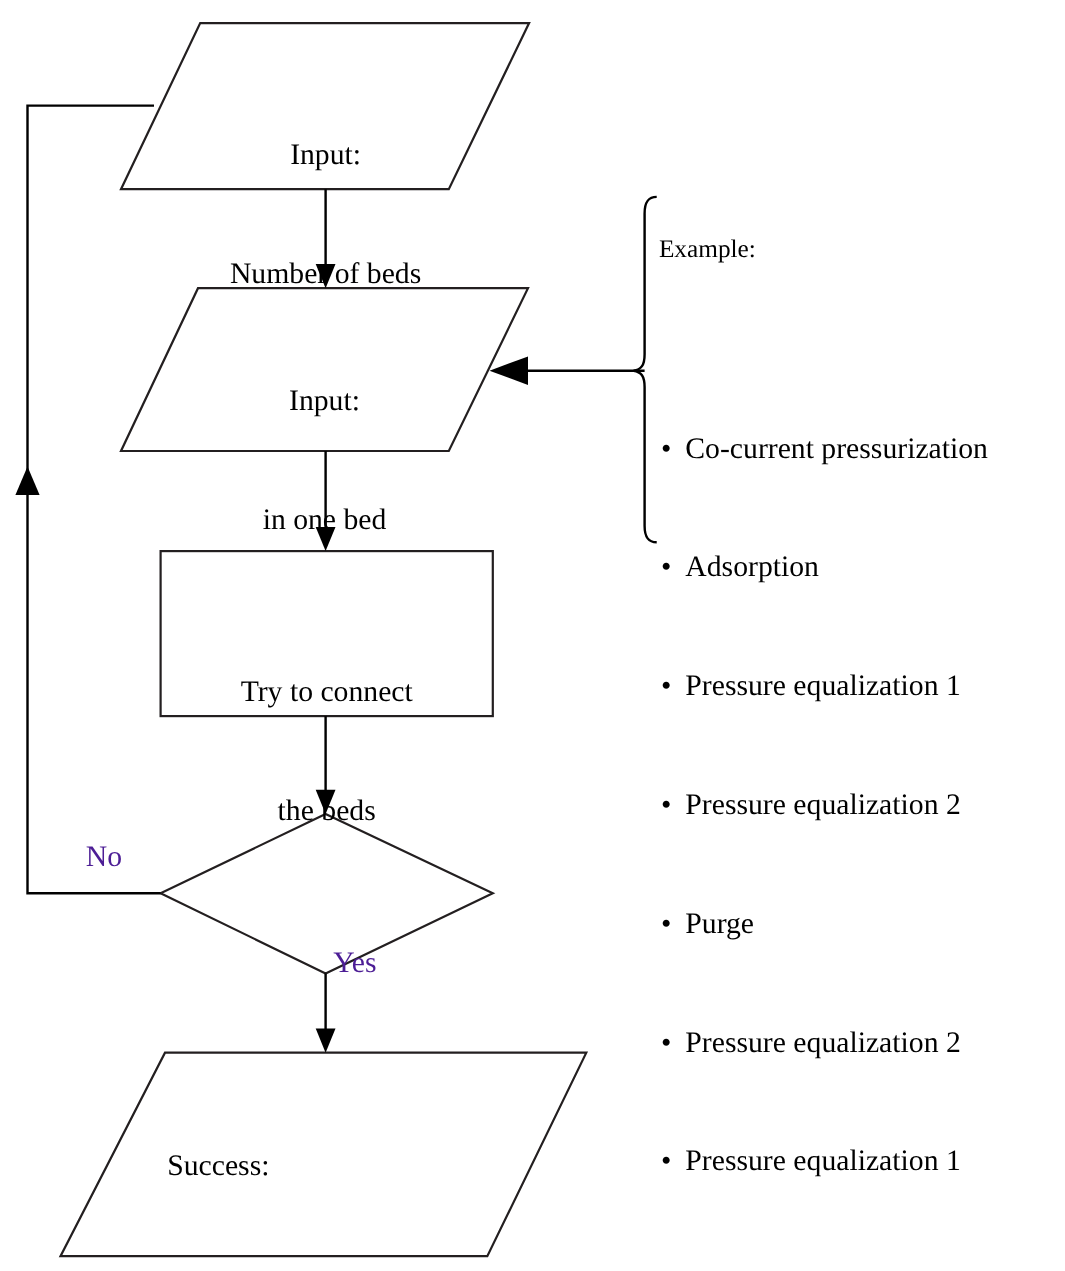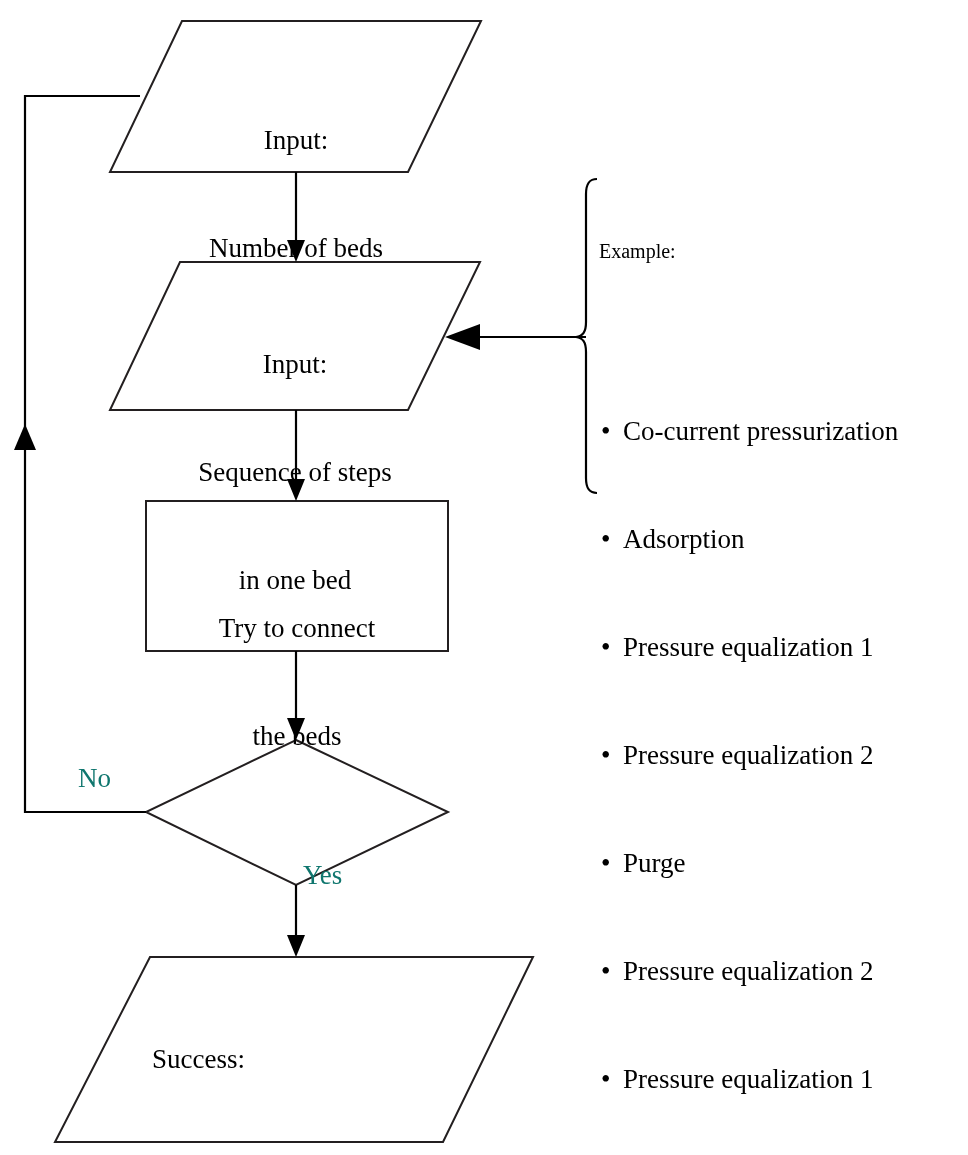--- a/index.html
+++ b/index.html
@@ -49,38 +49,37 @@
     font-family: "Liberation Serif", "DejaVu Serif", serif;
     color: #000000;
     font-size: 27px;
     line-height: 36px;
     text-align: center;
     white-space: pre;
   }
   .edge-label {
     position: absolute;
     font-family: "Liberation Serif", "DejaVu Serif", serif;
-    color: #0f766e;
+    color: #4c1d95;
     font-size: 27px;
     line-height: 32px;
     white-space: pre;
   }
   .list-block {
     position: absolute;
     font-family: "Liberation Serif", "DejaVu Serif", serif;
     color: #000000;
     font-size: 27px;
     line-height: 36px;
     text-align: left;
     white-space: pre;
   }
   .list-heading {
-    font-size: 20px;
+    font-size: 23px;
     line-height: 36px;
-    margin-top: 24px;
   }
   ul.bullets {
     list-style: none;
     margin: 0;
     padding: 0;
   }
   ul.bullets li {
     position: relative;
     padding-left: 24px;
     line-height: 36px;
@@ -139,21 +138,20 @@
     <path class="brace-path" d="M 597,179 C 589,179 586,184 586,194 L 586,322 C 586,332 583,336 576,337 C 583,338 586,342 586,352 L 586,478 C 586,488 589,493 597,493"></path>
   </svg>
 
   <div class="node-text" style="left:146px; top:50px; width:300px;">
     <span class="tline">Input:</span>
     <span class="tline">Number of beds</span>
   </div>
 
   <div class="node-text" style="left:145px; top:274px; width:300px;">
     <span class="tline">Input:</span>
-    <span class="tline">Sequence of steps</span>
     <span class="tline">in one bed</span>
   </div>
 
   <div class="node-text" style="left:146px; top:538px; width:302px;">
     <span class="tline">Try to connect</span>
     <span class="tline">the beds</span>
   </div>
 
 
   <div class="edge-label" style="left:78px; top:762px;">No</div>

